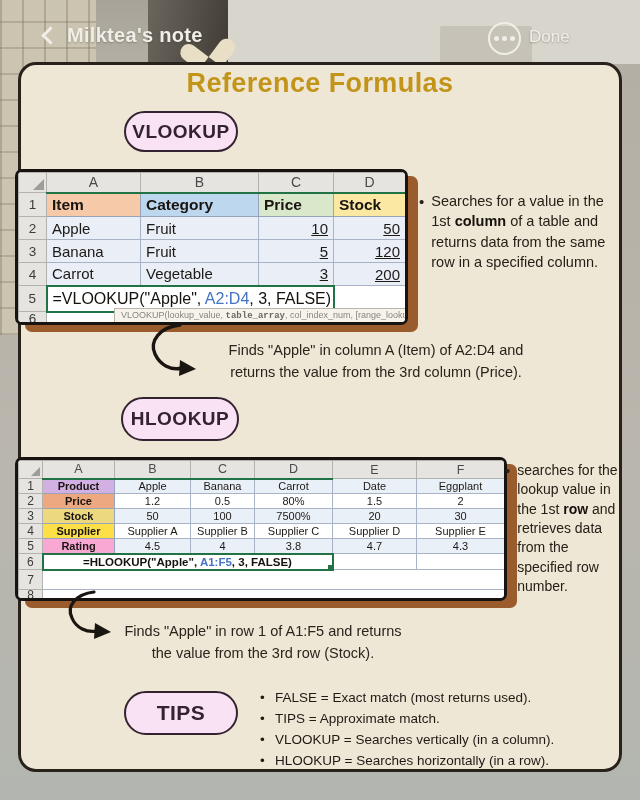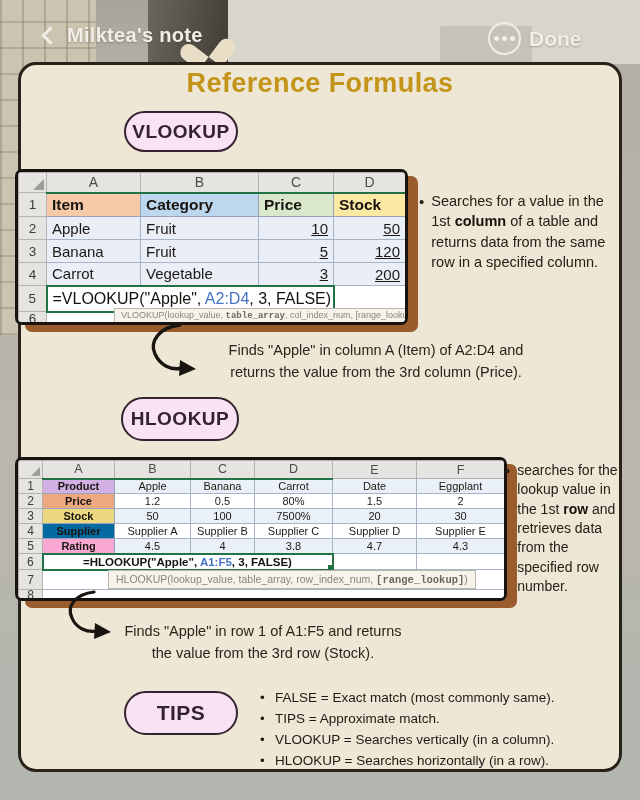--- a/index.html
+++ b/index.html
@@ -29,21 +29,21 @@
   .heart::after  { left:0;    transform:rotate(-45deg); transform-origin:100% 100%; }
 
   
   .topbar { position:absolute; left:0; top:0; width:640px; height:64px; z-index:5; color:#f0eee7; }
   .back { position:absolute; left:44px; top:24px; display:flex; align-items:center; gap:10px; cursor:pointer;text-align:right; }
   .chev { width:13px; height:13px; border-left:3px solid #f0eee7; border-bottom:3px solid #f0eee7; transform:rotate(45deg); }
   .back-label { font-size:20px; font-weight:bold; letter-spacing:.3px; text-shadow:0 1px 2px rgba(60,55,45,.35); }
   .more { position:absolute; left:488px; top:22px; width:33px; height:33px; border:2px solid #f0eee7; border-radius:50%;
           display:flex; align-items:center; justify-content:center; gap:3px; cursor:pointer; }
   .more i { width:5px; height:5px; border-radius:50%; background:#f0eee7; }
-  .done { position:absolute; left:529px; top:27px; font-size:21px; font-weight:bold; cursor:pointer; text-shadow:0 1px 2px rgba(60,55,45,.35); }
+  .done { position:absolute; left:529px; top:27px; font-size:17px; font-weight:normal; cursor:pointer; text-shadow:0 1px 2px rgba(60,55,45,.35); }
 
   
   .card { position:absolute; left:18px; top:62px; width:604px; height:710px; z-index:2;
           background:#efe7d5; border:3px solid #29221b; border-radius:18px; }
   .page-title { position:absolute; left:0; top:68px; width:640px; text-align:center; z-index:3;
                 font-size:27px; font-weight:bold; color:#c3941a; letter-spacing:.4px; }
 
   .pill { position:absolute; z-index:3; background:#f8e2f3; border:2px solid #332230; border-radius:24px;
           display:flex; align-items:center; justify-content:center;
           font-weight:bold; color:#332230; letter-spacing:.5px; }
@@ -82,21 +82,21 @@
 
   
   .hsheet { left:15px; top:457px; width:492px; height:144px; }
   .hsheet table { width:486px; }
   .hsheet .gut { font-size:12px; }
   .hsheet .ch { font-size:12.5px; color:#4a4a4a; }
   .hsheet td.data { border:1px solid #a9b3c6; font-size:11px; color:#1d1a16; text-align:center; background:#fff; }
   .hsheet tr.tint td.data { background:#eaf0f8; }
   .hsheet td.lbl { border:1px solid #96a3bb; font-size:11px; font-weight:bold; color:#191511; text-align:center; }
   .hsheet .c-product{background:#d2b0e3;} .hsheet .c-hprice{background:#eda87f;}
-  .hsheet .c-hstock{background:#ecd87f;} .hsheet .c-supplier{background:#0369a1;}
+  .hsheet .c-hstock{background:#ecd87f;} .hsheet .c-supplier{background:#fde047;}
   .hsheet .c-rating{background:#f9a8d4;}
   .hsheet td.fcell { position:relative; border:2px solid #217346; background:#fff; font-size:11.5px; font-weight:bold;
                      color:#15120e; text-align:center; }
   .hsheet td.fcell::after { content:""; position:absolute; right:-1px; bottom:-1px; width:5px; height:5px; background:#217346; }
   .hsheet td.fempty { border:1px solid #a9b3c6; background:#fff; }
   .hsheet .ttip { left:90px; top:110px; font-size:10.5px; padding:2px 7px; }
 
   
   .desc { position:absolute; z-index:3; display:flex; color:#262019; }
   .desc .bullet { margin-right:7px; font-size:15px; }
@@ -298,36 +298,35 @@
     <tr style="height:20px">
       <td class="gut">7</td>
       <td class="fempty" colspan="6"></td>
     </tr>
     <tr style="height:9px">
       <td class="gut" style="line-height:11px">8</td>
       <td class="fempty" colspan="6"></td>
     </tr>
   </tbody>
     </table>
-  <div class="ttip"><span>HLOOKUP(lookup_value, table_array, row_index_num, </span><b>[range_lookup]</b><span>)</span></div>
 </div>
 
 <div class="desc hdesc">
   <span class="bullet">•</span>
   <span><span>searches for the lookup value in the 1st </span><b>row</b><span> and retrieves data from the specified row number.</span></span>
 </div>
 
 <svg class="arrow arrow2" width="54" height="52" viewBox="0 0 54 52">
   <path d="M30 2 C12 4 2 16 8 28 C12 38 23 43 33 41" fill="none" stroke="#191510" stroke-width="3.2" stroke-linecap="round"></path>
   <path d="M31 33 L47 42 L30 49 Z" fill="#191510"></path>
 </svg>
 <div class="annot hannot">
   <div>Finds "Apple" in row 1 of A1:F5 and returns</div>
   <div>the value from the 3rd row (Stock).</div>
 </div>
 
 <div class="pill pill-tips">TIPS</div>
 <ul class="tips-list">
-  <li>FALSE = Exact match (most commonly same).</li>
+  <li>FALSE = Exact match (most returns used).</li>
   <li>TIPS = Approximate match.</li>
   <li>VLOOKUP = Searches vertically (in a column).</li>
   <li>HLOOKUP = Searches horizontally (in a row).</li>
 </ul>
 
 </body></html>

